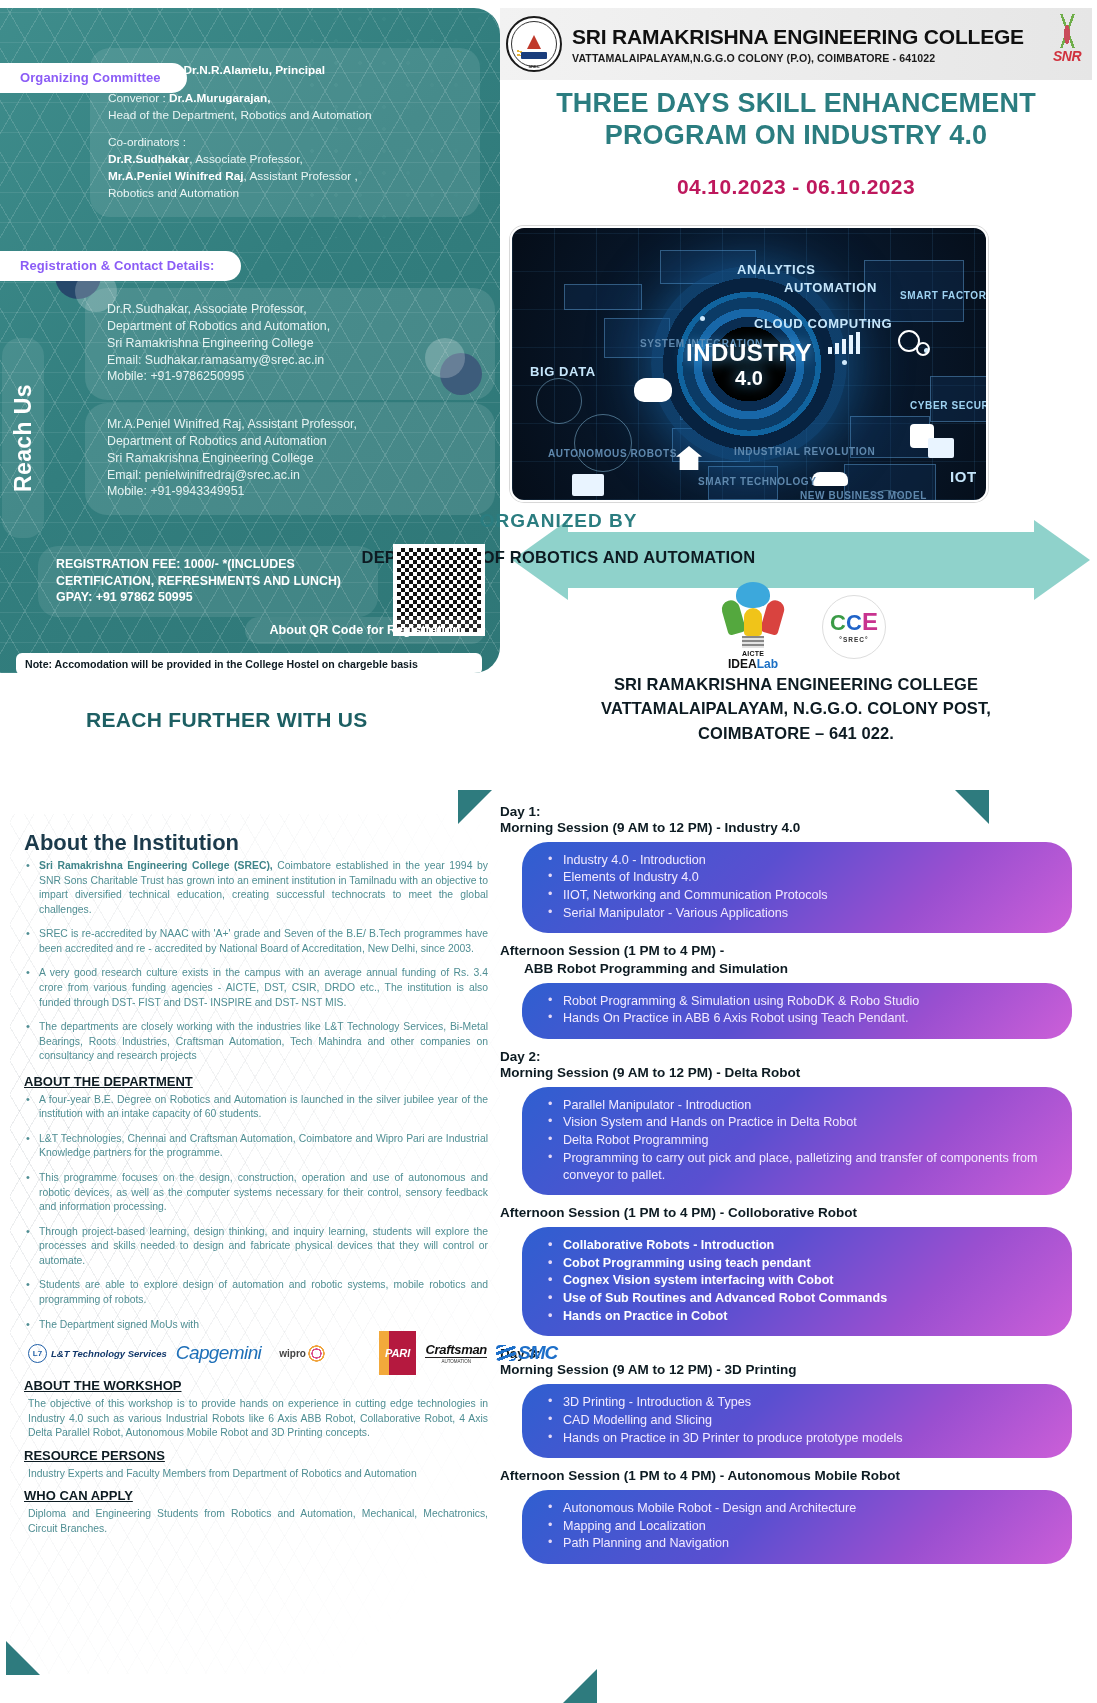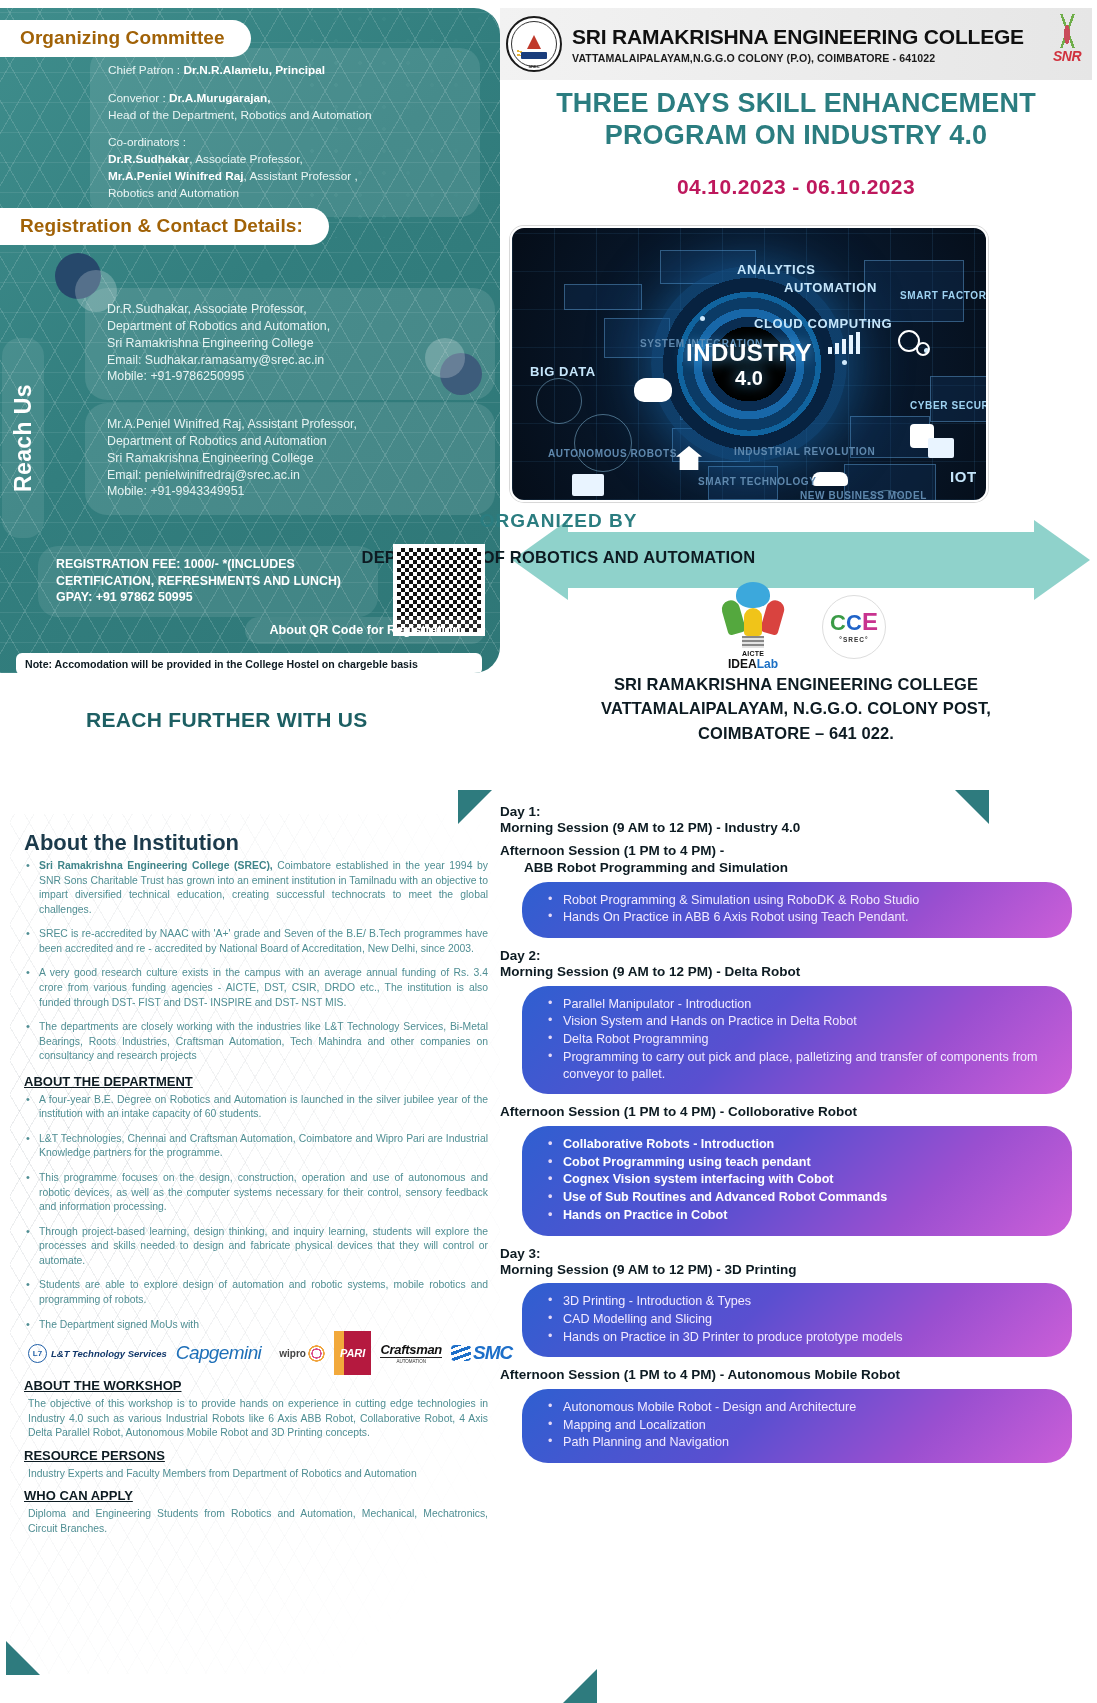--- a/index.html
+++ b/index.html
@@ -36,27 +36,28 @@
     background-size: 24px 22px;
     opacity: .92;
     z-index: 3;
     pointer-events: none;
     -webkit-mask-image: linear-gradient(100deg, rgba(0,0,0,1) 10%, rgba(0,0,0,0) 95%);
             mask-image: linear-gradient(100deg, rgba(0,0,0,1) 10%, rgba(0,0,0,0) 95%);
   }
   .pill-hdr {
     position: absolute; z-index: 5;
     background: #ffffff;
-    color: #a16207;
+    color: #8b5cf6;
     font-weight: bold;
     border-radius: 0 22px 22px 0;
     padding: 7px 26px 8px 20px;
-    font-size: 19px;
+    font-size: 13px;
     letter-spacing: .1px;
     white-space: nowrap;
+    margin-top: 43px;
   }
   #committee-hdr { left: 0; top: 12px; }
   #reg-hdr { left: 0; top: 200px; }
 
   .committee-card {
     position: absolute; z-index: 4;
     left: 90px; top: 40px; width: 390px;
     background: rgba(255,255,255,.10);
     border-radius: 20px;
     padding: 14px 18px 16px 18px;
@@ -343,21 +344,21 @@
   }
   .lt { display:flex;align-items:center;gap:4px;}
   .lt .circ { width:19px;height:19px;border-radius:50%;border:1.6px solid #1f5fa8; position:relative;}
   .lt .circ::after{content:"L7";position:absolute;left:50%;top:50%;transform:translate(-50%,-50%);font-size:8px;font-weight:bold;color:#1f5fa8;}
   .lt .lbl { font-size:9.5px;font-weight:bold;font-style:italic;color:#12386b;white-space:nowrap;}
   .cap-logo { font-size:19px; color:#1d6fb8; font-style:italic; letter-spacing:-.6px; white-space:nowrap;}
   .cap-dot { width:17px;height:15px;border-radius:50% 50% 50% 50%/60% 60% 40% 40%;background:#2596d6;}
   .wipro { display:flex;align-items:center;gap:2px;}
   .wipro .w { font-size:10px;font-weight:bold;color:#444;}
   .wipro .rb { width:17px;height:17px;border-radius:50%; background: radial-gradient(circle, transparent 30%, #d94f8a 31% 42%, transparent 43%), radial-gradient(circle, transparent 55%, #f0a33b 56% 68%, transparent 69%); }
-  .pari { background: linear-gradient(90deg,#f2a93b 0 26%, #b5193f 26% 100%); color:#fff; font-size:11px;font-weight:bold;font-style:italic;padding:16px 6px; white-space:nowrap;}
+  .pari { background: linear-gradient(90deg,#f2a93b 0 26%, #b5193f 26% 100%); color:#fff; font-size:11px;font-weight:bold;font-style:italic;padding:16px 6px; white-space:nowrap;margin-left:45px;}
   .crafts { text-align:center; }
   .crafts .n { font-size:13px; font-style:italic; font-weight:bold; color:#111; letter-spacing:-.3px;}
   .crafts .s { font-size:4.5px; color:#333; border-top:1px solid #222; padding-top:1px;}
   .smc { display:flex;align-items:center;gap:2px;}
   .smc .wv { width:20px;height:16px; background: repeating-linear-gradient(-20deg,#1d6fc9 0 3px, transparent 3px 6px); border-radius:4px;}
   .smc .t { font-size:19px;font-weight:bold;color:#1d6fc9;font-style:italic;letter-spacing:-1px;}
 
   
   .right-col { position:absolute; left:500px; top:14px; width:590px; }
   .day-lbl { font-size:13.5px; font-weight:bold; color:#0d1b22; margin-top:10px; }
@@ -617,20 +618,28 @@
 
     <div class="sec-title-sm">WHO CAN APPLY</div>
     <div class="para">Diploma and Engineering Students from Robotics and Automation, Mechanical, Mechatronics, Circuit Branches.</div>
   </div>
 
   <div class="right-col">
 
     <div>
       <div class="day-lbl" style="margin-top:0;">Day 1:</div>
       <div class="sess-lbl">Morning Session (9 AM to 12 PM) - Industry 4.0</div>
+      <div class="sched-card">
+        <ul>
+          <li>Industry 4.0 - Introduction</li>
+          <li>Elements of Industry 4.0</li>
+          <li>IIOT, Networking and Communication Protocols</li>
+          <li>Serial Manipulator - Various Applications</li>
+        </ul>
+      </div>
     </div>
 
     <div>
       <div class="sess-lbl">
         <span>Afternoon Session (1 PM to 4 PM) -</span>
         <span class="ind">ABB Robot Programming and Simulation</span>
       </div>
       <div class="sched-card">
         <ul>
           <li>Robot Programming &amp; Simulation using RoboDK &amp; Robo Studio</li>

